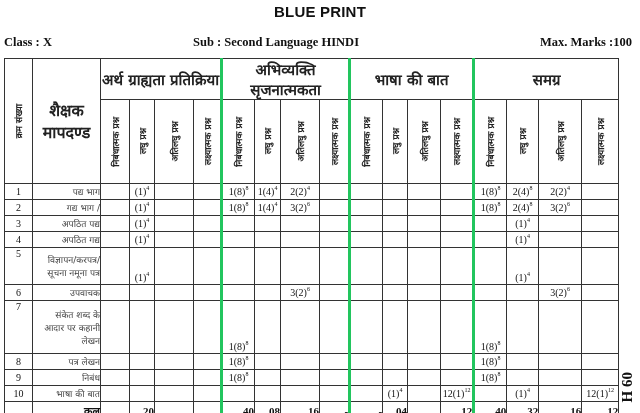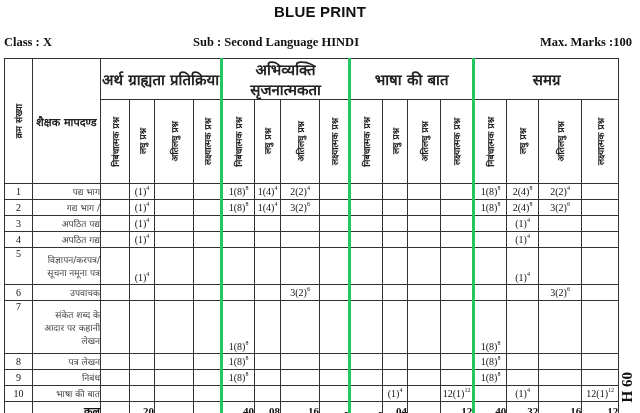--- a/index.html
+++ b/index.html
@@ -7,21 +7,21 @@
   .title { position:absolute; top:3px; left:0; width:640px; text-align:center; font-family:"Liberation Sans", sans-serif; font-weight:bold; font-size:15px; letter-spacing:0.2px; }
   .meta { position:absolute; top:35px; font-weight:bold; font-size:12.5px; font-family:"Liberation Serif", serif; }
   .meta.class { left:4px; }
   .meta.sub { left:0; width:552px; text-align:center; }
   .meta.marks { right:8px; }
   table { position:absolute; top:58px; left:4px; border-collapse:collapse; table-layout:fixed; width:614px; font-size:10px; }
   td, th { border:1px solid #333; padding:0; text-align:center; vertical-align:middle; font-weight:normal; }
   th.grp { height:29px; font-size:15px; font-family:"DejaVu Sans", sans-serif; font-weight:bold; color:#222; }
   th.sub { height:83px; }
   .vert { writing-mode:vertical-rl; transform:rotate(180deg); white-space:nowrap; font-family:"DejaVu Sans", sans-serif; font-size:9px; margin:0 auto; font-weight:bold; color:#222; }
-  th.crit { font-family:"DejaVu Sans", sans-serif; font-size:11px; font-weight:bold; color:#222; }
+  th.crit { font-family:"DejaVu Sans", sans-serif; font-size:16px; font-weight:bold; color:#222; }
   .sep { border-left:3px solid #22c55e; }
   td.sno { font-size:10px; }
   td.lbl { font-family:"DejaVu Sans", sans-serif; font-size:9px; color:#444; text-align:right; }
   td.val { font-size:10px; }
   sup { font-size:6px; vertical-align:top; position:relative; top:-1px; }
   tr.r16 td { height:15px; }
   tr.r36 td { height:35px; }
   tr.r52 td { height:51px; }
   tr.tot td { height:17px; font-weight:bold; font-size:11px;text-align:right; }
   td.valb { vertical-align:bottom; padding-bottom:1px; }

